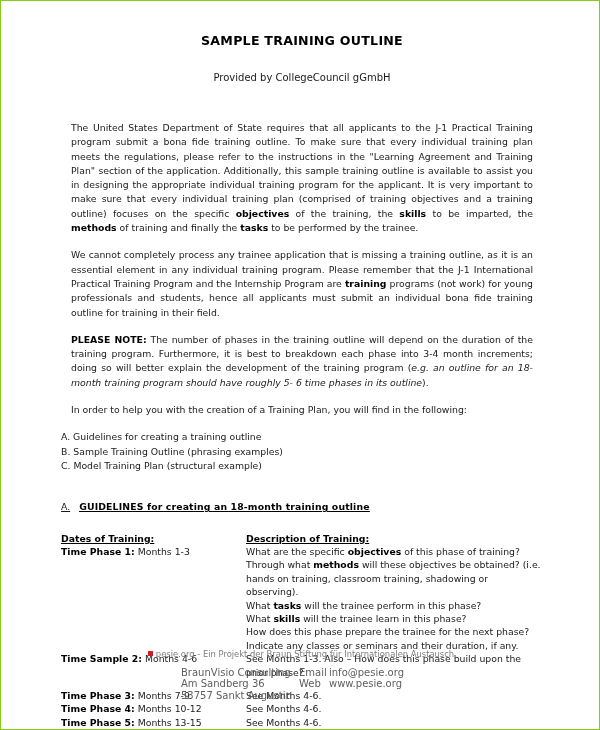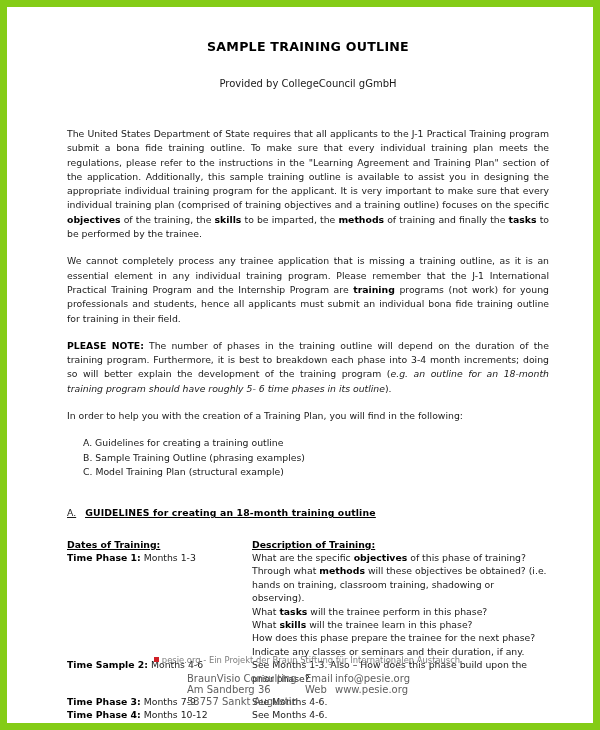--- a/index.html
+++ b/index.html
@@ -12,21 +12,21 @@
     height: 730px;
     font-family: "DejaVu Sans", sans-serif;
     color: #1a1a1a;
   }
   .page {
     position: relative;
     width: 600px;
     height: 730px;
     box-sizing: border-box;
     background: #ffffff;
-    border: 7px solid #84cc16;
+    border: 1px solid #84cc16;
     overflow: hidden;
   }
   .content {
     position: absolute;
     left: 60px;
     top: 0;
     width: 482px;
   }
 
   
@@ -45,34 +45,34 @@
     margin: 0;
     padding-top: 24px;
     color: #1a1a1a;
   }
 
   
   .para {
     font-size: 9.3px;
     line-height: 14.3px;
     text-align: justify;
-    margin: 0;
+    margin: 10px;
     color: #1a1a1a;
   }
   .para + .para { margin-top: 13px; }
   #p1 { margin-top: 38px; }
 
   b, strong { font-weight: bold; color: #000; }
   i, em { font-style: italic; }
 
   
   .plain-list {
     font-size: 9.3px;
     line-height: 14.3px;
-    margin: 13px 0 0 16px;
+    margin: 13px 0 0 0;
     padding: 0;
     list-style: none;
   }
   .plain-list li { white-space: nowrap; }
 
   
   .section-heading {
     font-size: 9.3px;
     line-height: 14.3px;
     margin-top: 27px;

